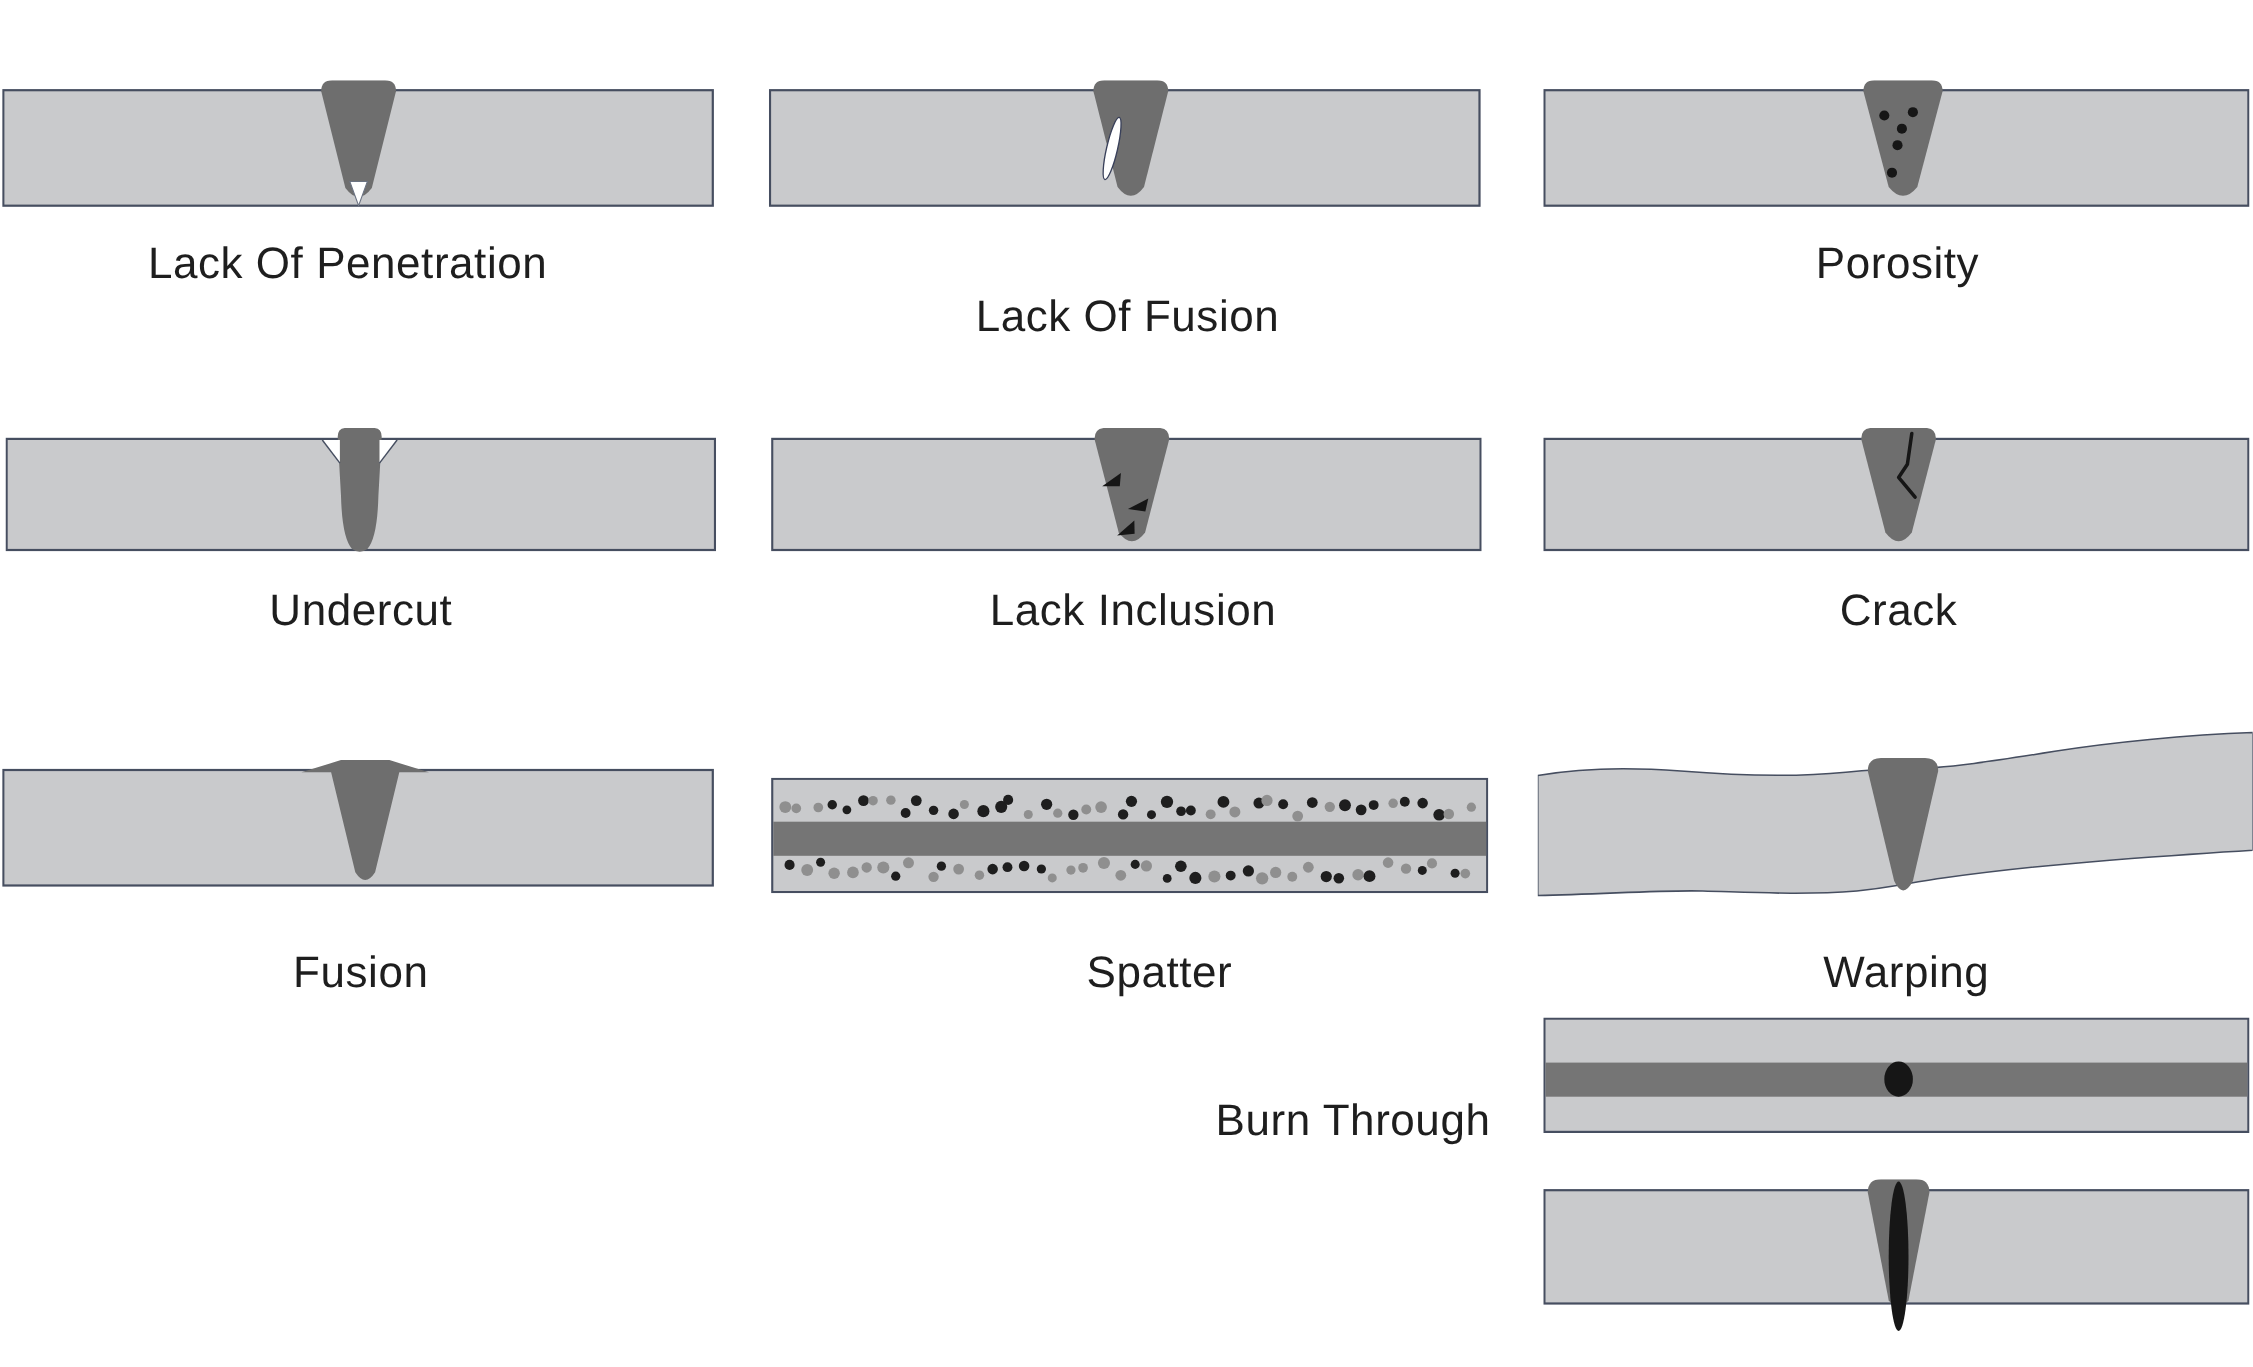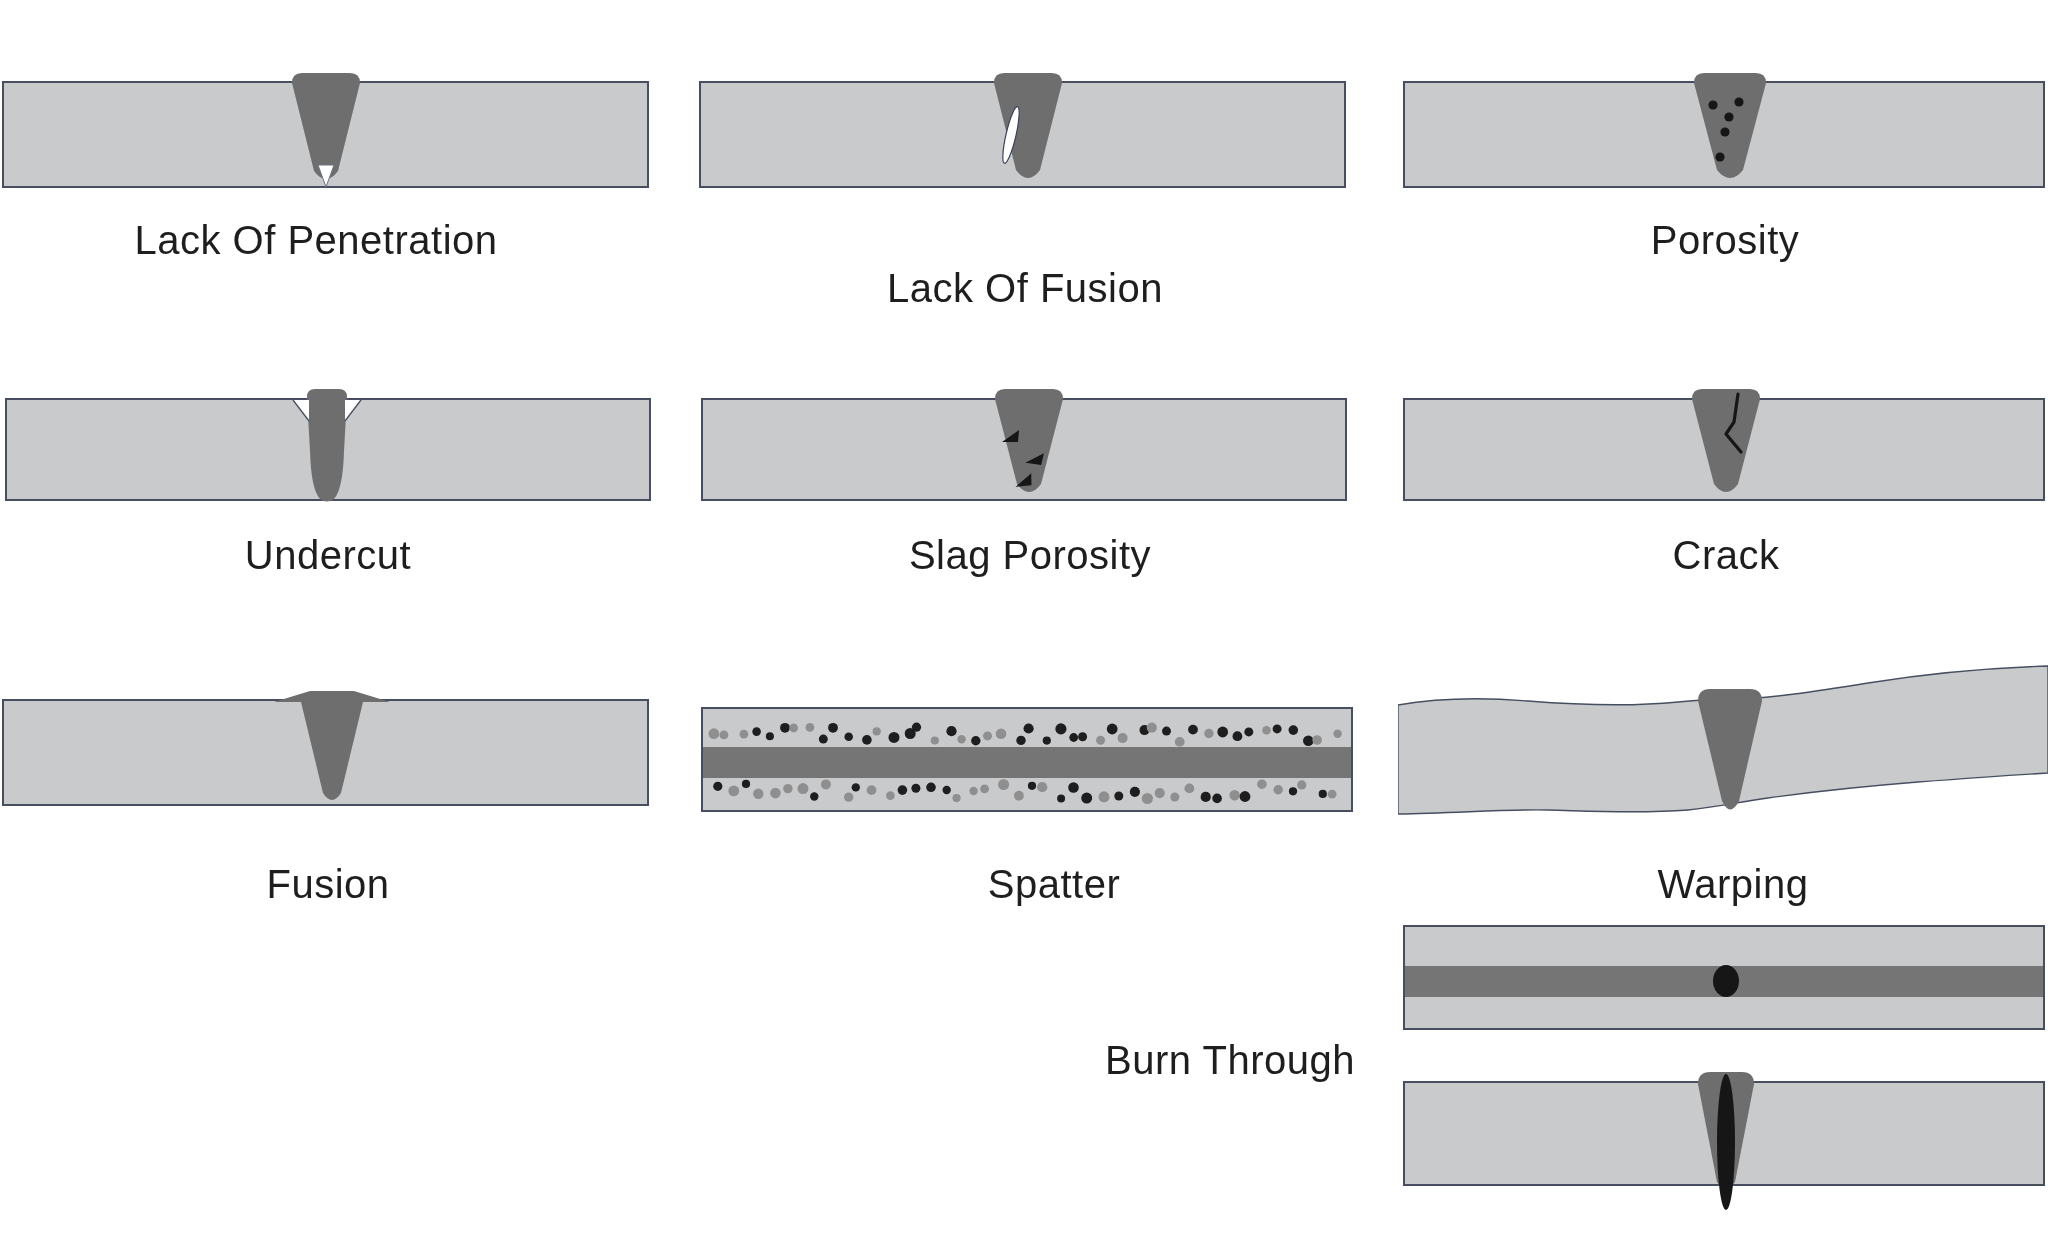--- a/index.html
+++ b/index.html
@@ -201,18 +201,18 @@
       <rect x="1" y="10" width="640" height="103" fill="#c9cacc" stroke="#464e60" stroke-width="2"></rect>
       <path d="M295,12 Q295,0 307,0 L339,0 Q351,0 351,12 L332,110 Q323,124 314,110 Z" fill="#6e6e6e"></path>
       <ellipse cx="323" cy="70" rx="9" ry="68" fill="#161616"></ellipse>
     </svg>
 </figure>
 
 <div class="caption" style="left:1px;top:218px;width:630px;">Lack Of Penetration</div>
 <div class="caption" style="left:700px;top:218px;width:650px;margin-top:48px;">Lack Of Fusion</div>
 <div class="caption" style="left:1400px;top:218px;width:650px;">Porosity</div>
 <div class="caption" style="left:3px;top:533px;width:650px;">Undercut</div>
-<div class="caption" style="left:705px;top:533px;width:650px;">Slag Porosity</div>
+<div class="caption" style="left:705px;top:533px;width:650px;">Lack Inclusion</div>
 <div class="caption" style="left:1401px;top:533px;width:650px;">Crack</div>
 <div class="caption" style="left:3px;top:862px;width:650px;">Fusion</div>
 <div class="caption" style="left:729px;top:862px;width:650px;">Spatter</div>
 <div class="caption" style="left:1408px;top:862px;width:650px;">Warping</div>
-<div class="caption" style="left:1040px;top:1038px;width:380px;text-align:center;">Burn Through</div>
+<div class="caption" style="left:1040px;top:997px;width:380px;text-align:center;">Burn Through</div>
 
 </body></html>

